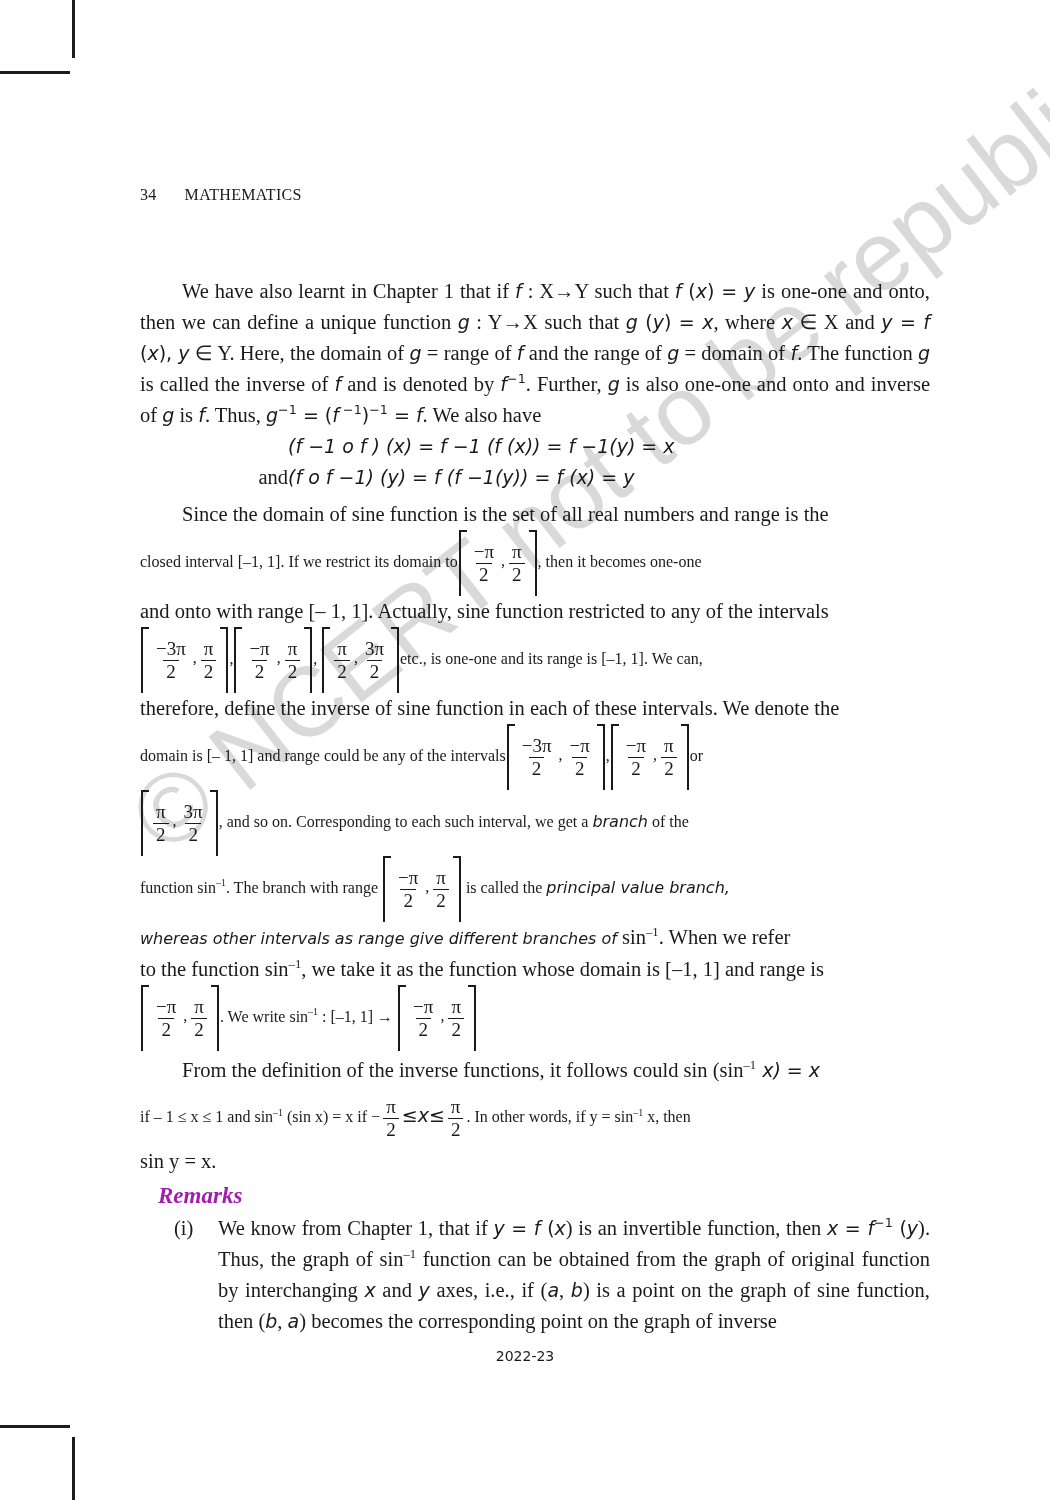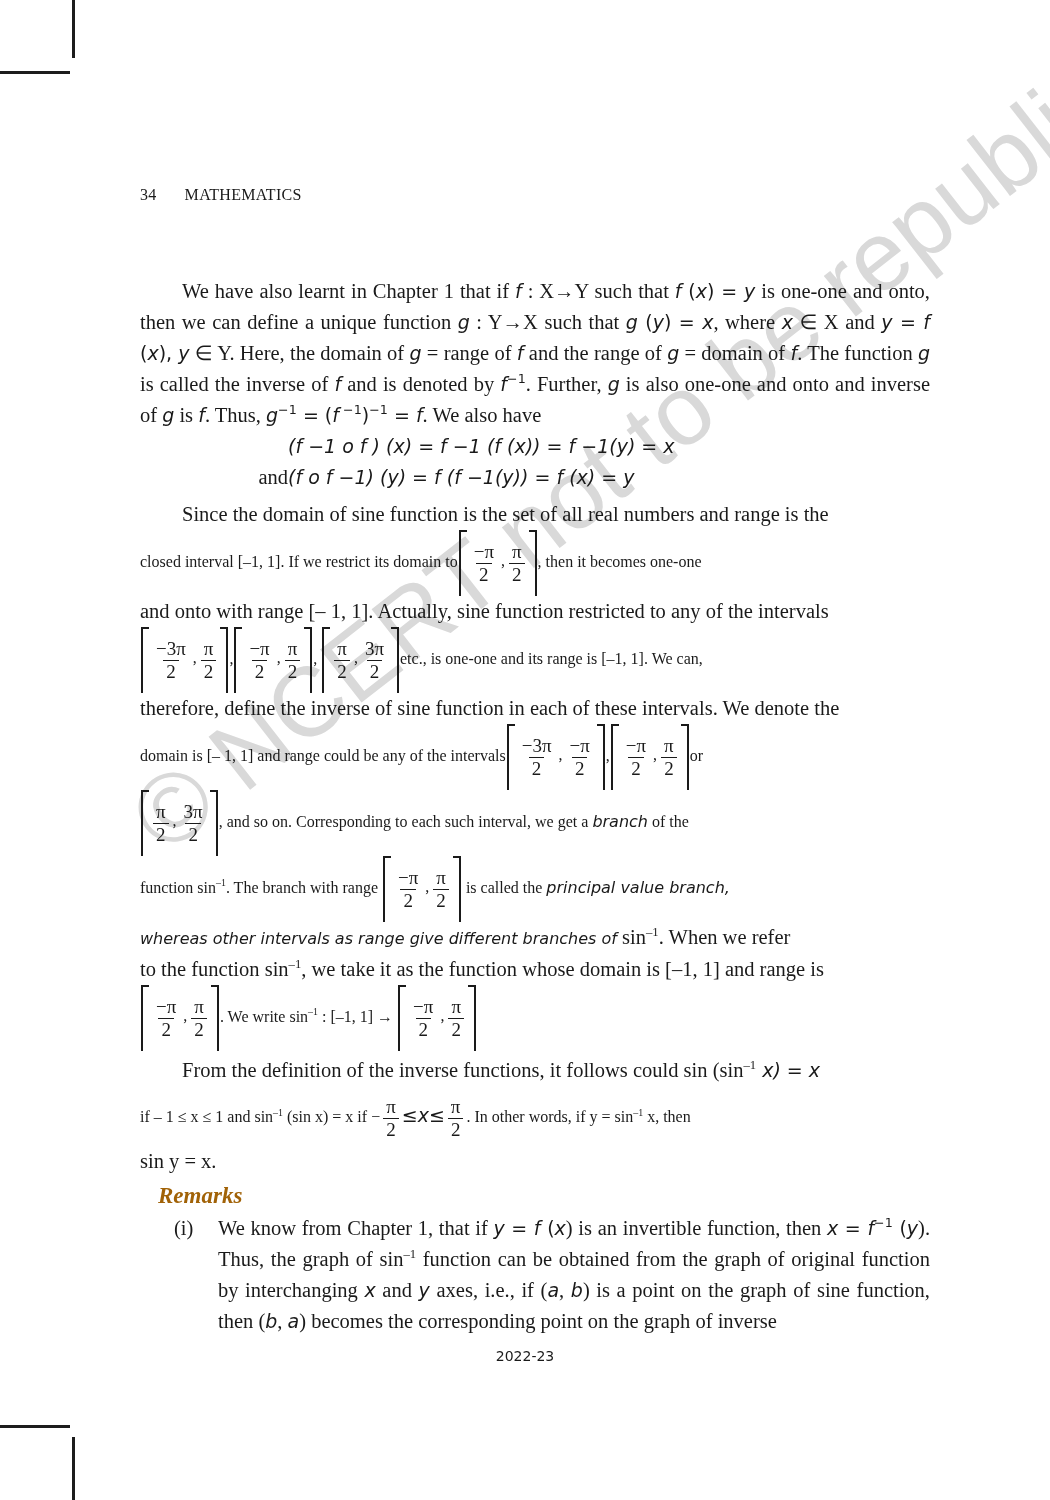--- a/index.html
+++ b/index.html
@@ -365,21 +365,21 @@
     <div class="para tall2"><span>if  – 1 ≤ x ≤ 1 and sin</span><sup class="ex">–1</sup><span> (sin x) = x if</span> <span>−</span><span class="frac">
           <span class="nu">π</span>
           <span class="de">2</span>
         </span><span class="v">≤x≤</span><span class="frac">
           <span class="nu">π</span>
           <span class="de">2</span>
         </span><span>. In other words, if y = sin</span><sup class="ex">–1</sup><span> x, then</span></div>
 
     <p class="para"><span>sin y = x.</span></p>
 
-    <div class="remarks-title" style="color:#a16207">Remarks</div>
+    <div class="remarks-title" style="color:#a21caf">Remarks</div>
 
     <div class="remark-item">
       <span class="marker">(i)</span>
       <span class="rtext"><span>We know from Chapter 1, that if </span><span class="v">y</span><span class="vn"> = </span><span class="v">f</span><span class="vn"> (</span><span class="v">x</span><span>) is an invertible function, then  </span><span class="v">x</span><span class="vn"> = </span><span class="v">f</span><sup class="ex vn">−1</sup><span class="vn"> (</span><span class="v">y</span><span>).</span> <span>Thus, the graph of sin</span><sup class="ex">–1</sup><span> function can be obtained from the graph of original</span> <span>function  by interchanging </span><span class="v">x</span><span> and </span><span class="v">y</span><span> axes, i.e., if (</span><span class="v">a</span><span>, </span><span class="v">b</span><span>) is a point on the graph of</span> <span>sine function, then (</span><span class="v">b</span><span>, </span><span class="v">a</span><span>) becomes the corresponding point on the graph of inverse</span></span>
     </div>
 
   </div>
 
   <div class="footer">2022-23</div>
 

